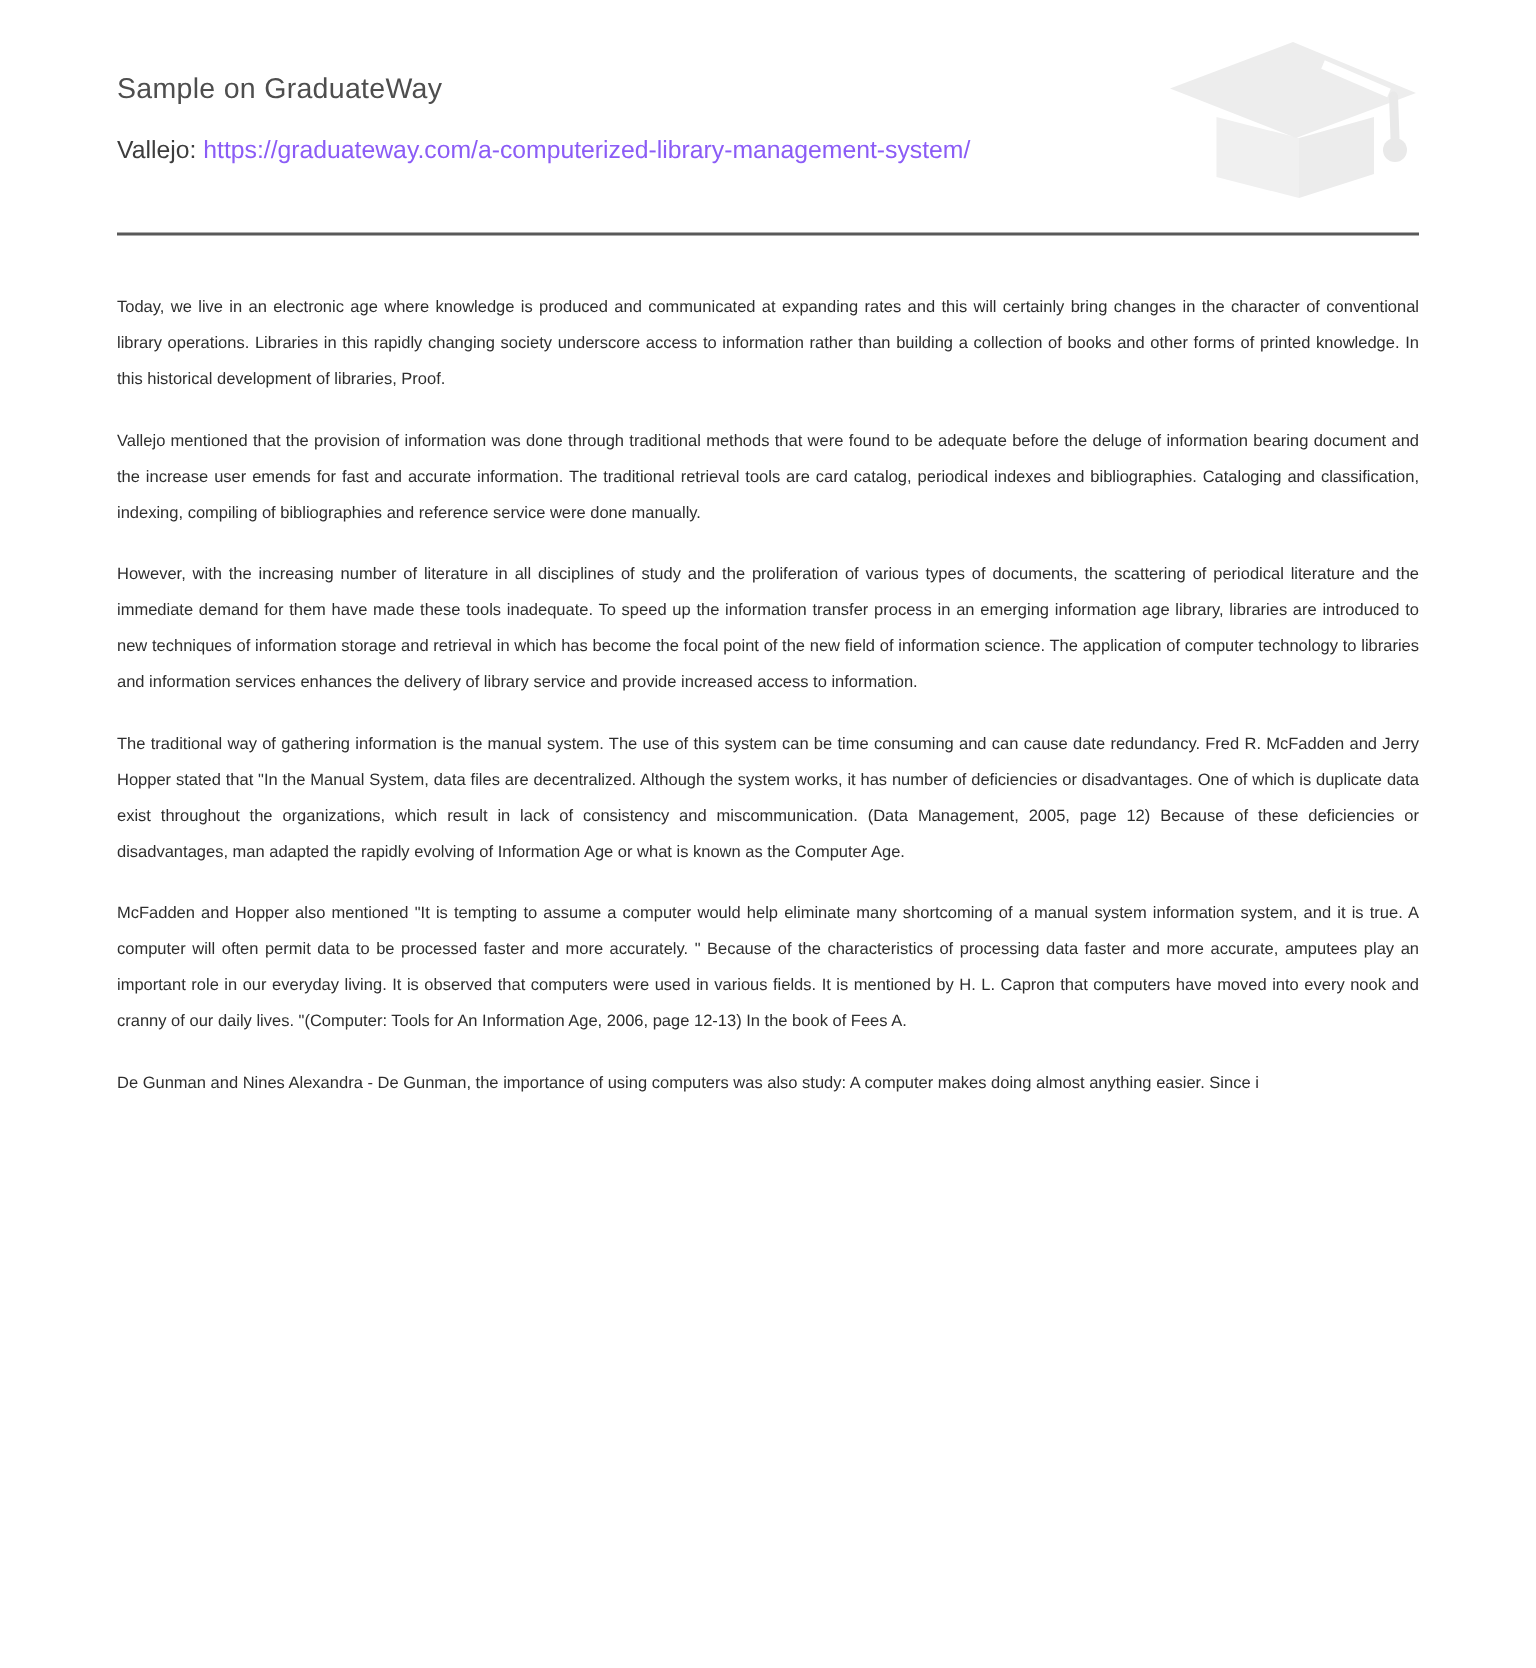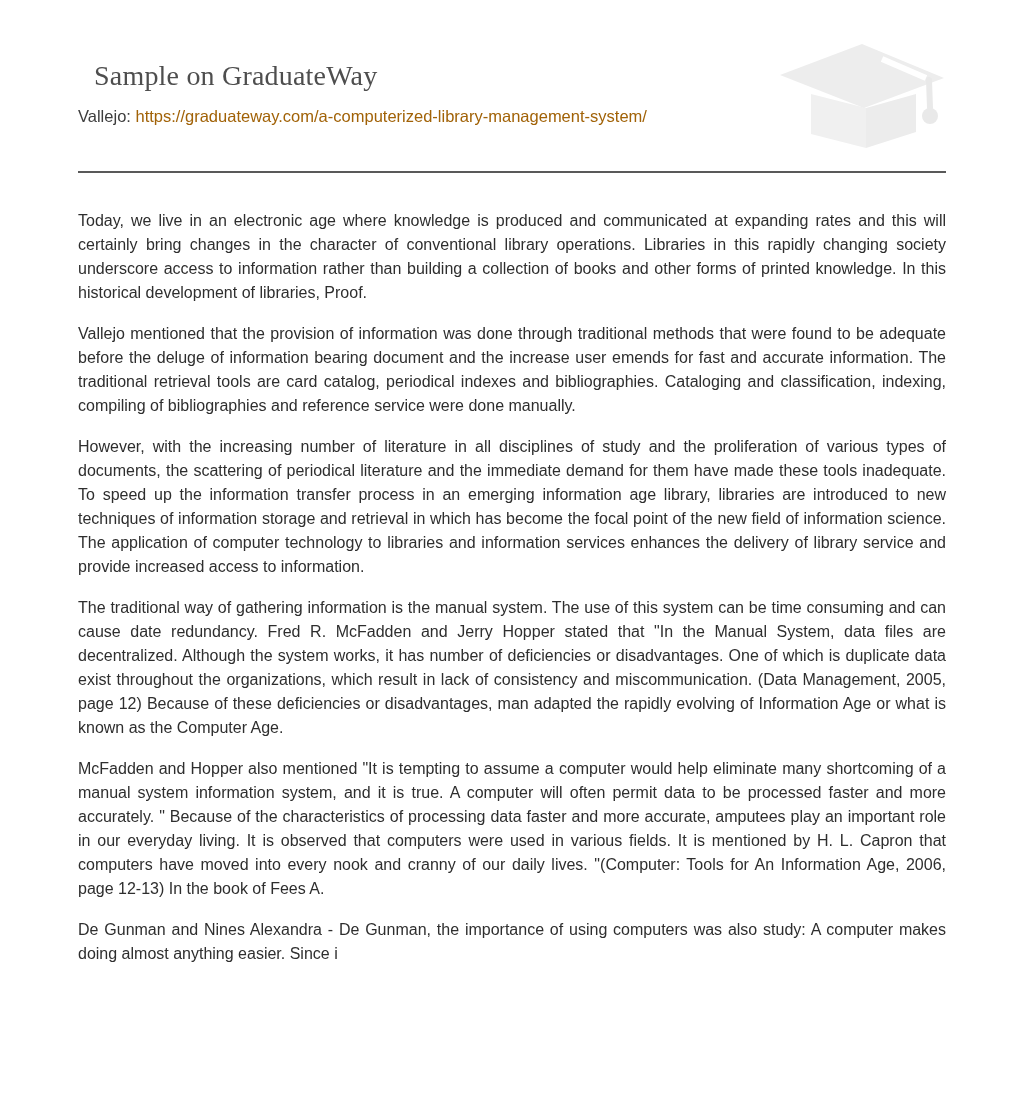--- a/index.html
+++ b/index.html
@@ -15,37 +15,36 @@
     -webkit-font-smoothing: antialiased;
   }
   .page {
     position: relative;
     width: 868px;
     margin: 0 auto;
     padding: 0 78px;
     box-sizing: content-box;
   }
   .sample-heading {
-    margin: 16px;
+    margin: 0;
     padding-top: 46px;
-    font-size: 28px;
+    font-size: 19px;
     line-height: 28px;
     font-weight: 400;
     color: #4e4e4e;
     letter-spacing: 0.2px;
-    font-family: Liberation Serif, serif;
   }
   .source-line {
     margin-top: 16px;
     font-size: 16.5px;
     line-height: 20px;
     color: #3d3d3d;
   }
   .source-line .source-url {
-    color: #a16207;
+    color: #8b5cf6;
     text-decoration: none;
   }
   .cap-icon {
     position: absolute;
     top: 26px;
     right: 76px;
     width: 170px;
     height: 112px;
   }
   .header-divider {
@@ -60,21 +59,21 @@
     line-height: 26px;
     font-weight: 700;
     color: #1f1f1f;
     text-align: center;
   }
   .doc-body {
     margin-top: 36px;
   }
   .doc-body p {
     margin: 0 0 17px 0;
-    font-size: 16px;
+    font-size: 11px;
     line-height: 24px;
     color: #2e2e2e;
     text-align: justify;
     text-justify: inter-word;
   }
 </style>
 </head>
 <body>
 
 <div class="page">

